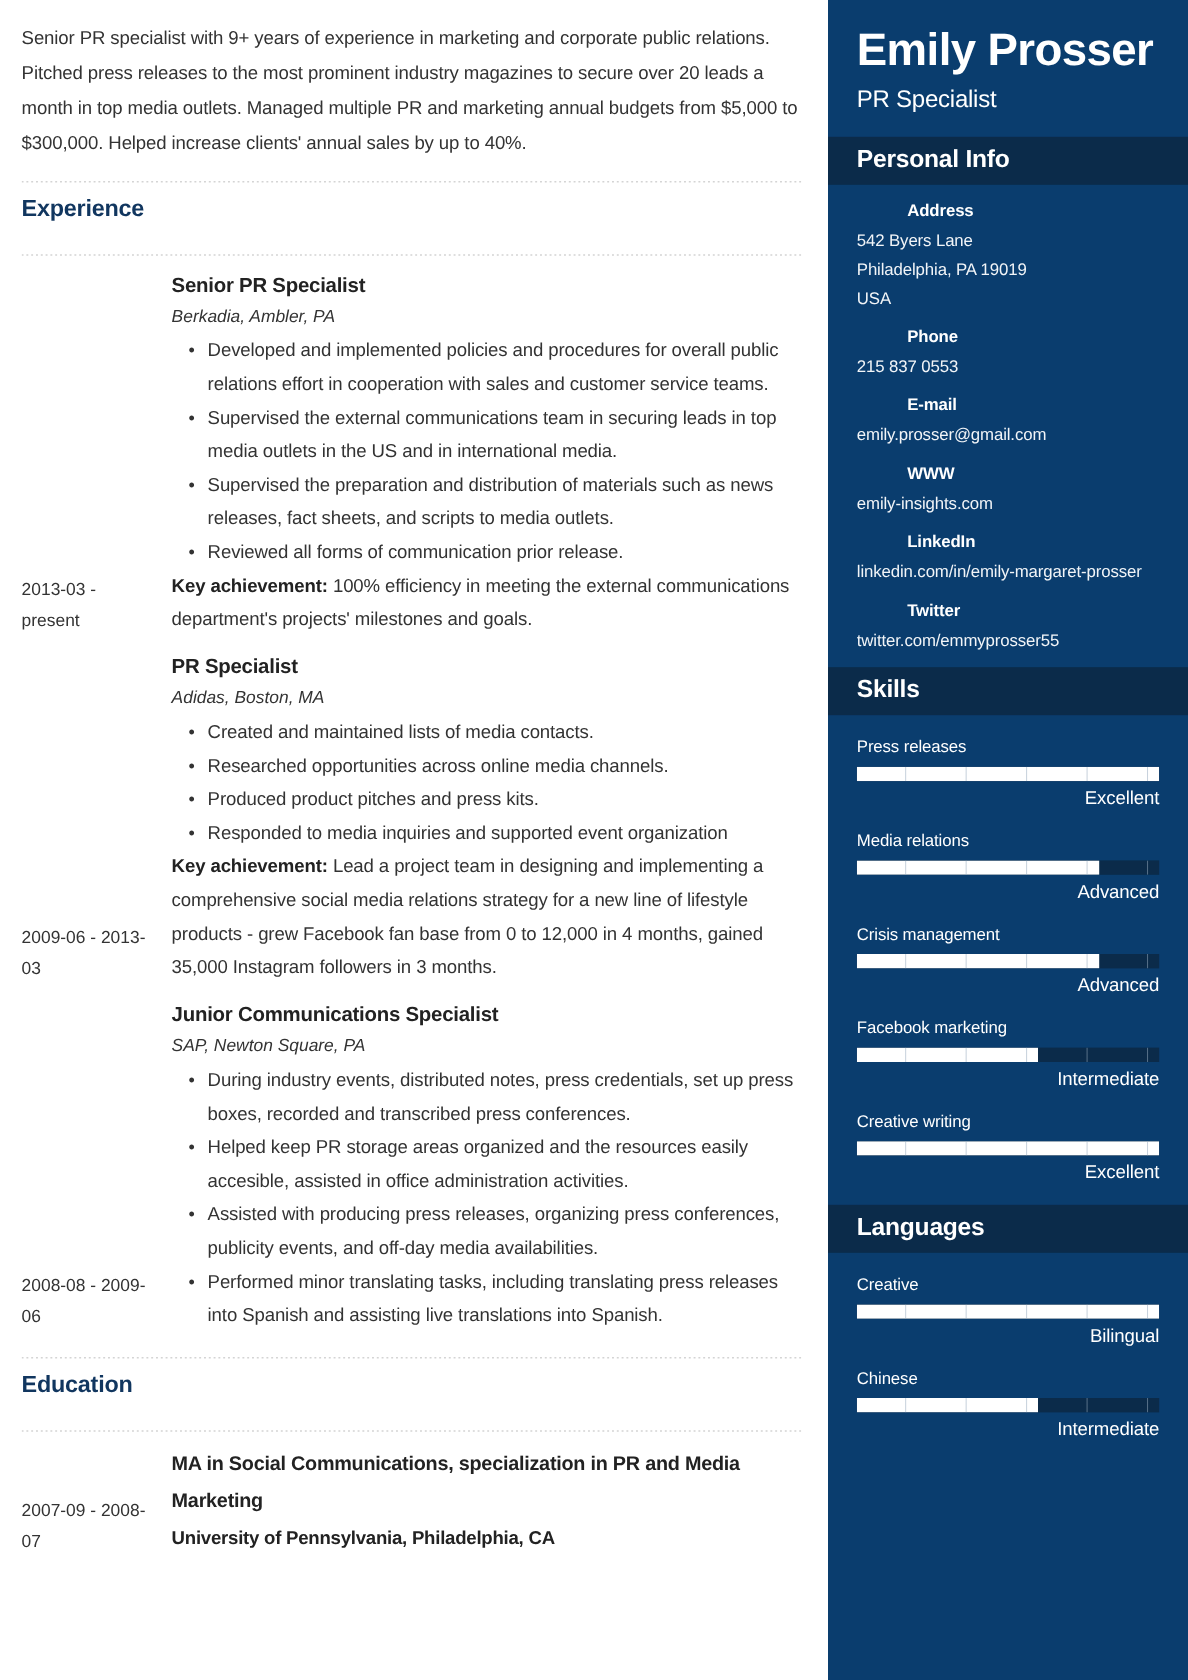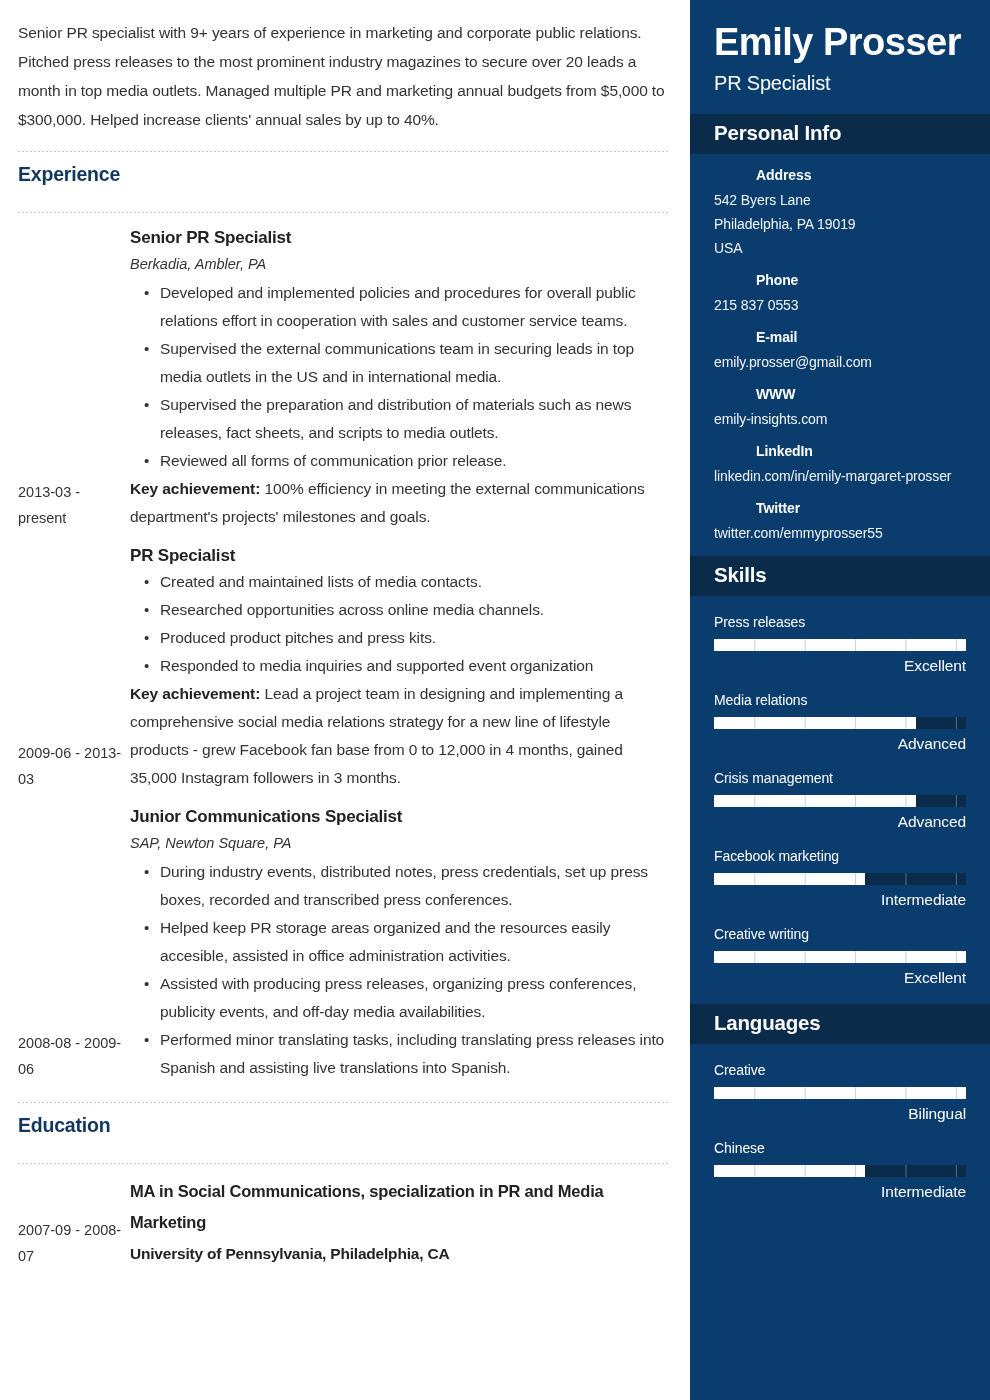--- a/index.html
+++ b/index.html
@@ -56,21 +56,21 @@
     padding-top: 12px;
   }
   .entry-date {
     width: 112px;
     flex: 0 0 112px;
     font-size: 14.5px;
     line-height: 26px;
     color: #333333;
     padding-top: 3px;
   }
-  .entry-body { flex: 1 1 auto; }
+  .entry-body { flex: 1 1 auto; margin-left: 13px; }
 
   .job-title {
     font-size: 17px;
     font-weight: bold;
     color: #222222;
     line-height: 25px;
     letter-spacing: -0.2px;
   }
   .job-company {
     font-size: 14.5px;
@@ -236,20 +236,21 @@
           <li>Reviewed all forms of communication prior release.</li>
         </ul>
         <div class="achievement"><span class="lbl">Key achievement:</span> <span>100% efficiency in meeting the external communications department's projects' milestones and goals.</span></div>
       </div>
     </div>
 
     <div class="entry">
       <div class="entry-date">2009-06 - 2013-03</div>
       <div class="entry-body">
         <div class="job-title">PR Specialist</div>
+        <div class="job-company">Adidas, Boston, MA</div>
         <ul class="bullets">
           <li>Created and maintained lists of media contacts.</li>
           <li>Researched opportunities across online media channels.</li>
           <li>Produced product pitches and press kits.</li>
           <li>Responded to media inquiries and supported event organization</li>
         </ul>
         <div class="achievement"><span class="lbl">Key achievement:</span> <span>Lead a project team in designing and implementing a comprehensive social media relations strategy for a new line of lifestyle products - grew Facebook fan base from 0 to 12,000 in 4 months, gained 35,000 Instagram followers in 3 months.</span></div>
       </div>
     </div>
 

